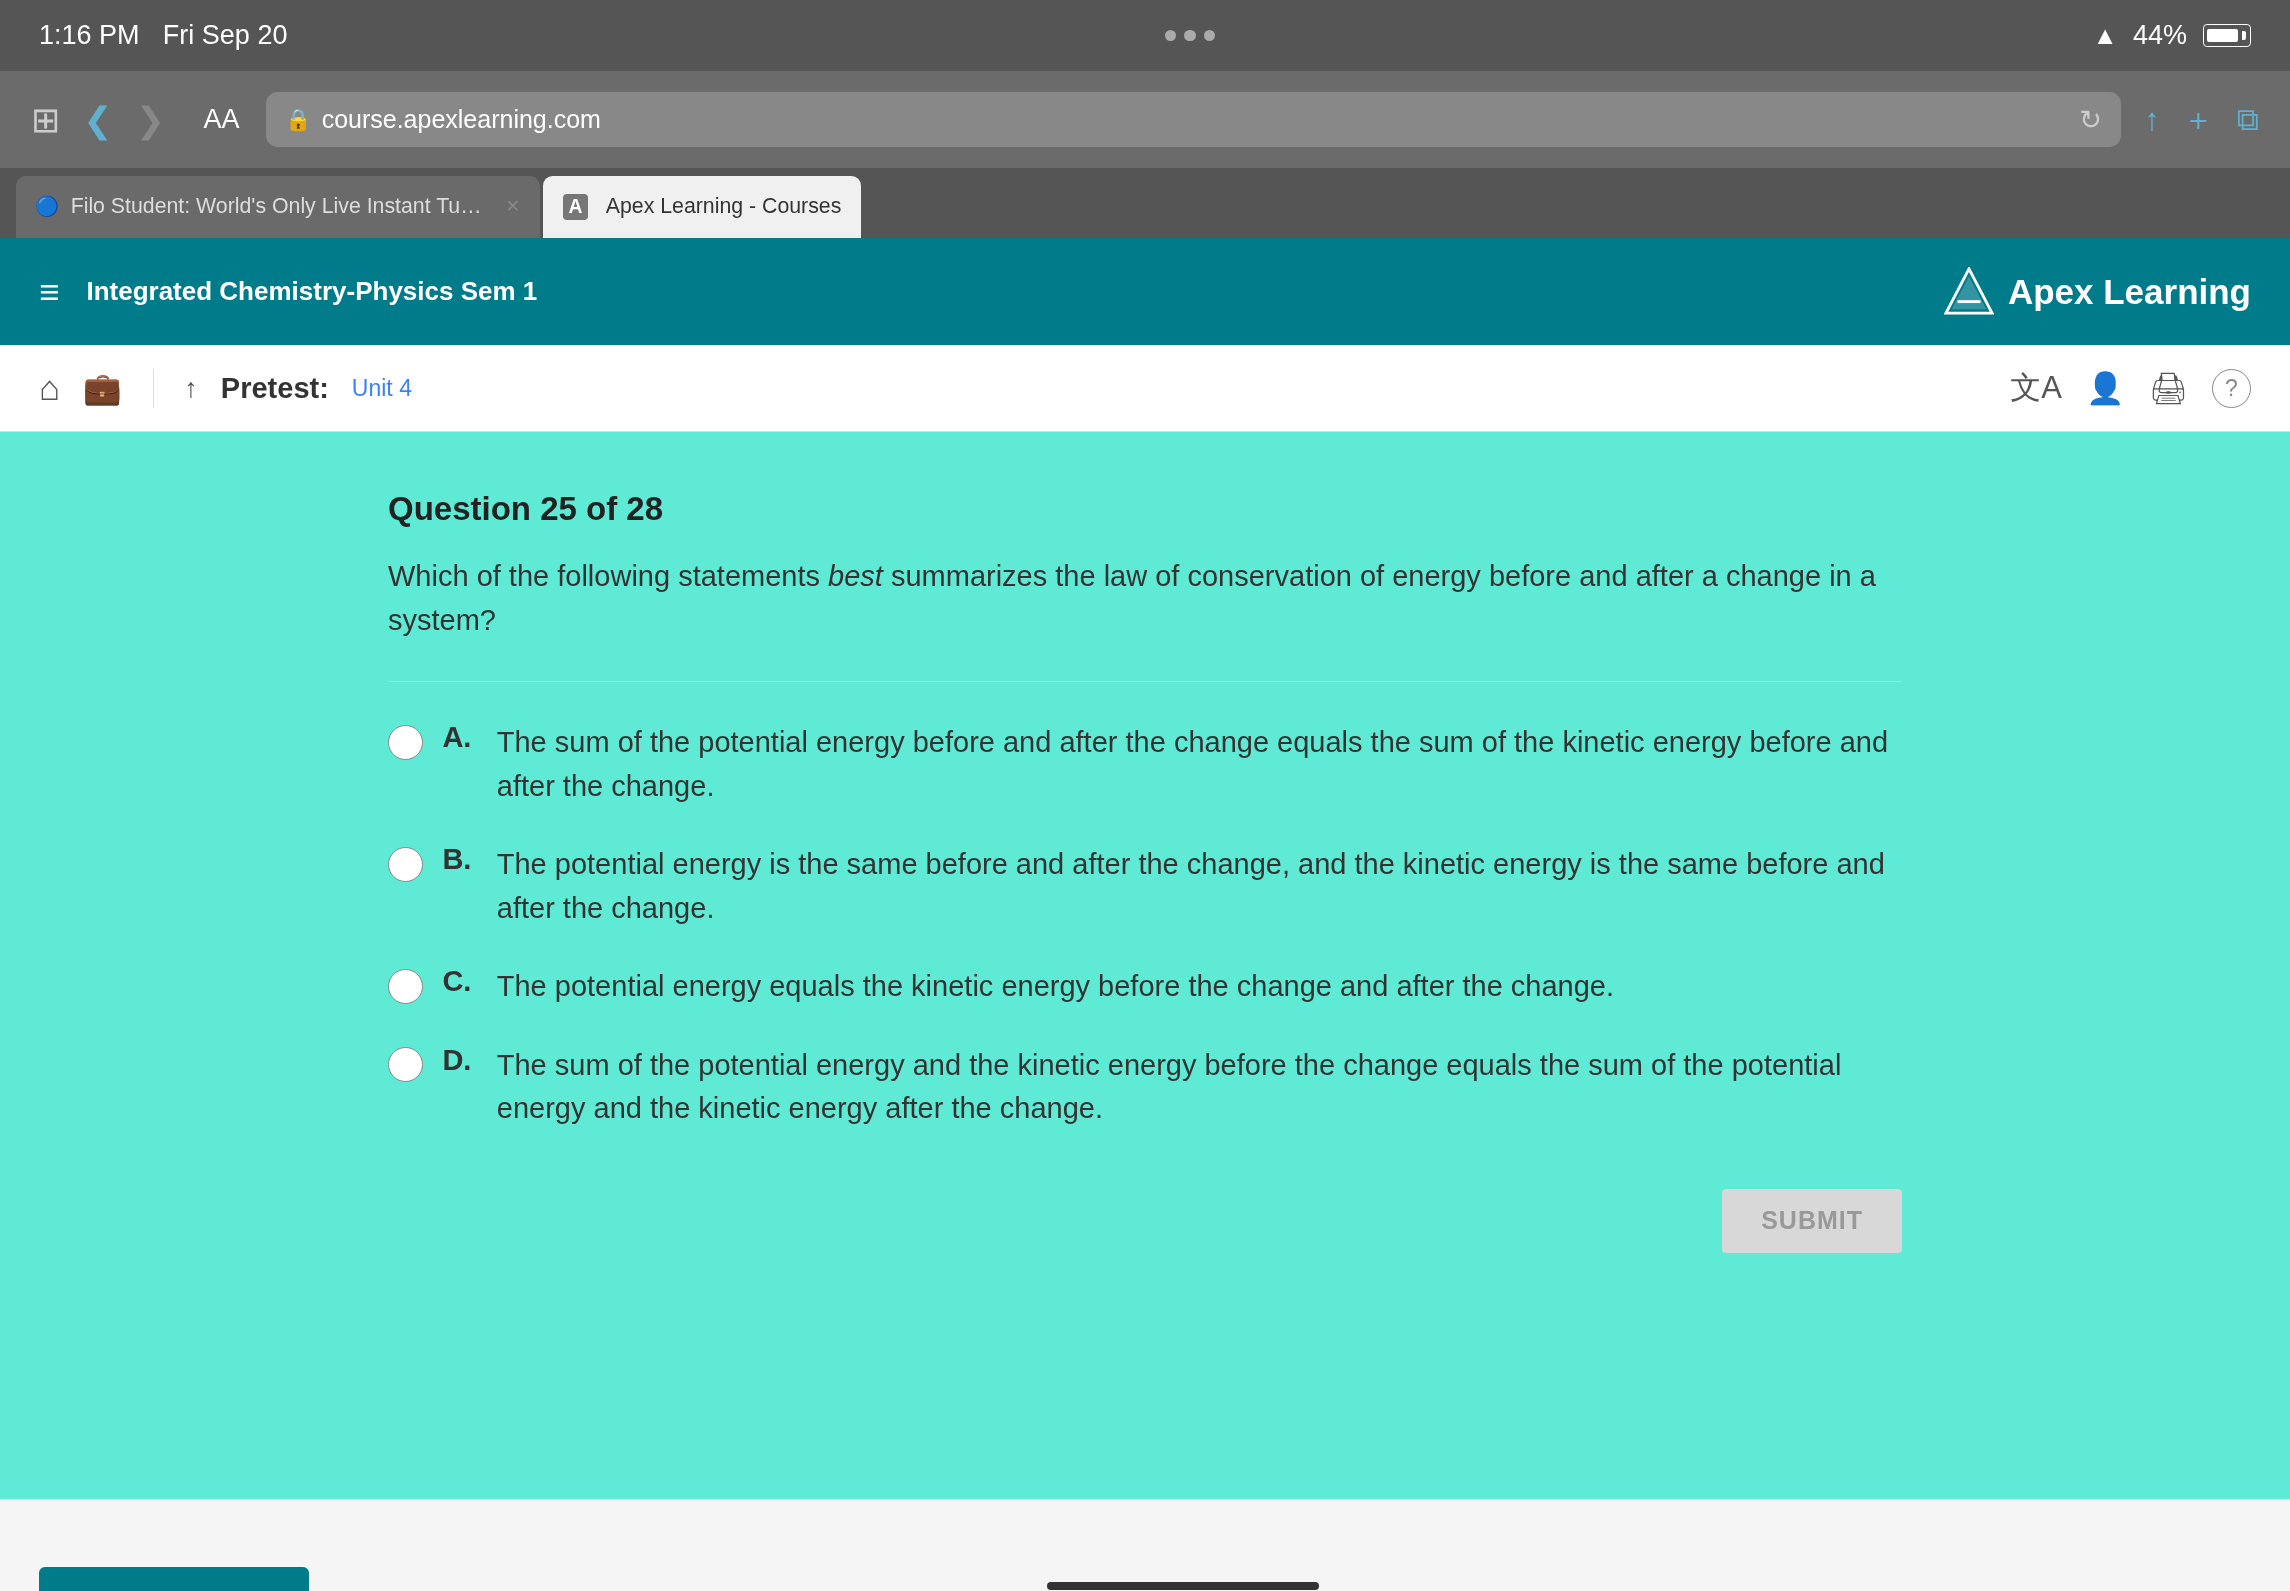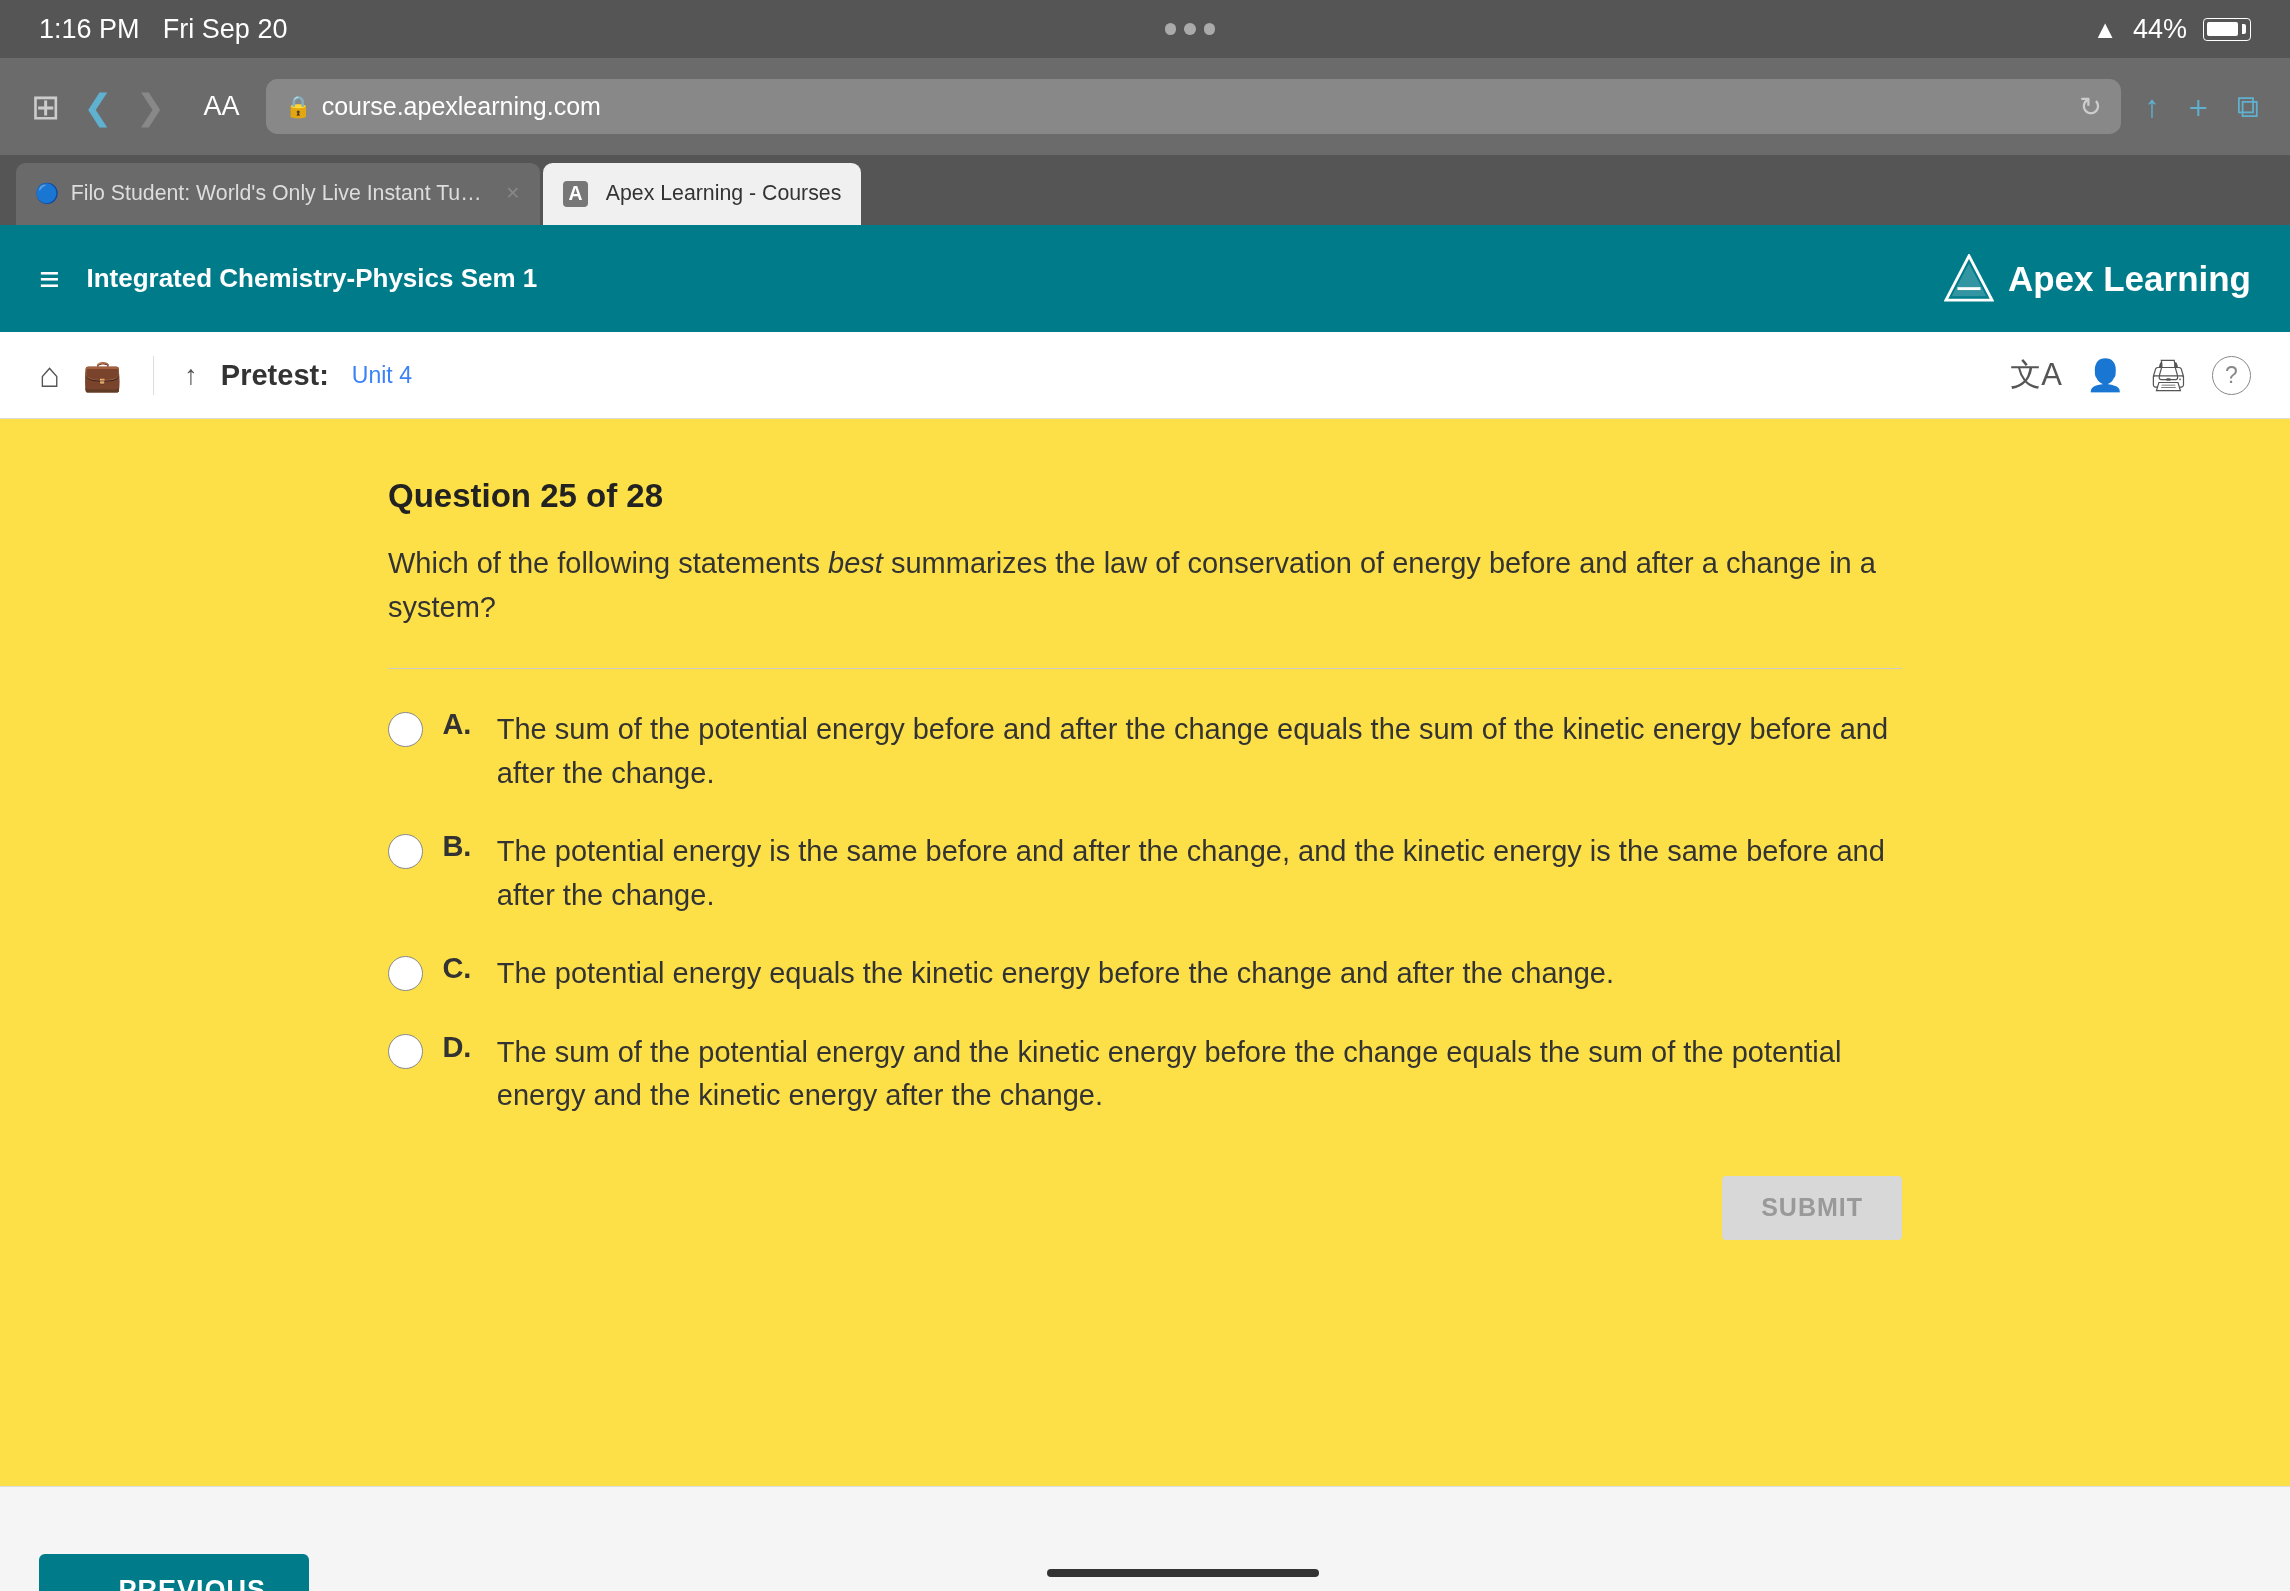--- a/index.html
+++ b/index.html
@@ -9,21 +9,21 @@
       background: #f5f5f5;
       width: 2290px;
       min-height: 1591px;
       overflow-x: hidden;
     }
 
     
     .status-bar {
       background: #555;
       color: white;
-      height: 58px;
+      height: 71px;
       display: flex;
       align-items: center;
       justify-content: space-between;
       padding: 0 39px;
       font-size: 27px;
       font-weight: 500;
     }
     .status-left { display: flex; align-items: center; gap: 7.8px; }
     .status-center { display: flex; gap: 7.8px; }
     .status-dot { width: 11.6px; height: 11.6px; background: #aaa; border-radius: 50%; }
@@ -203,21 +203,21 @@
       margin-left: auto;
       display: flex;
       align-items: center;
       gap: 24px;
       color: #555;
       font-size: 31px;
     }
 
     
     .main-content {
-      background: #fde047;
+      background: #5eead4;
       min-height: 1067px;
       padding: 58px 388px 58px 388px;
     }
 
     .question-header {
       font-size: 33px;
       font-weight: 800;
       color: #222;
       margin-bottom: 27px;
     }

